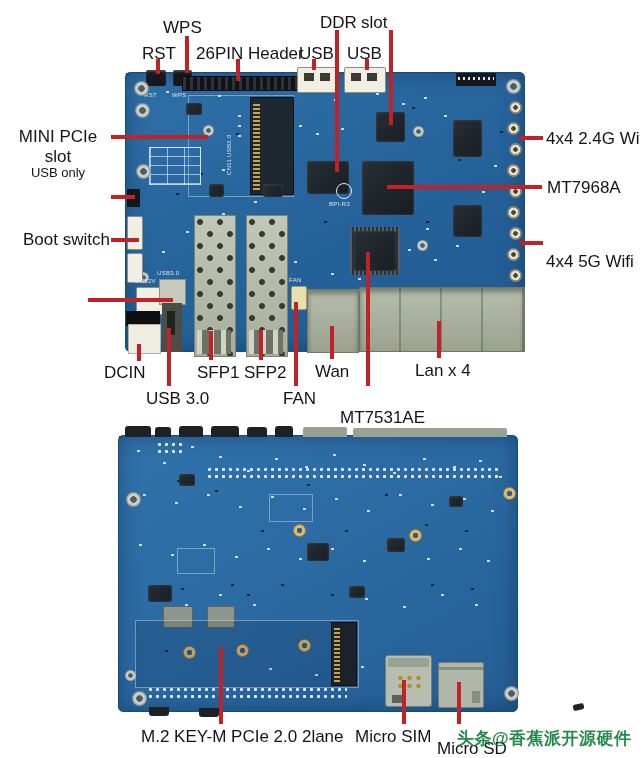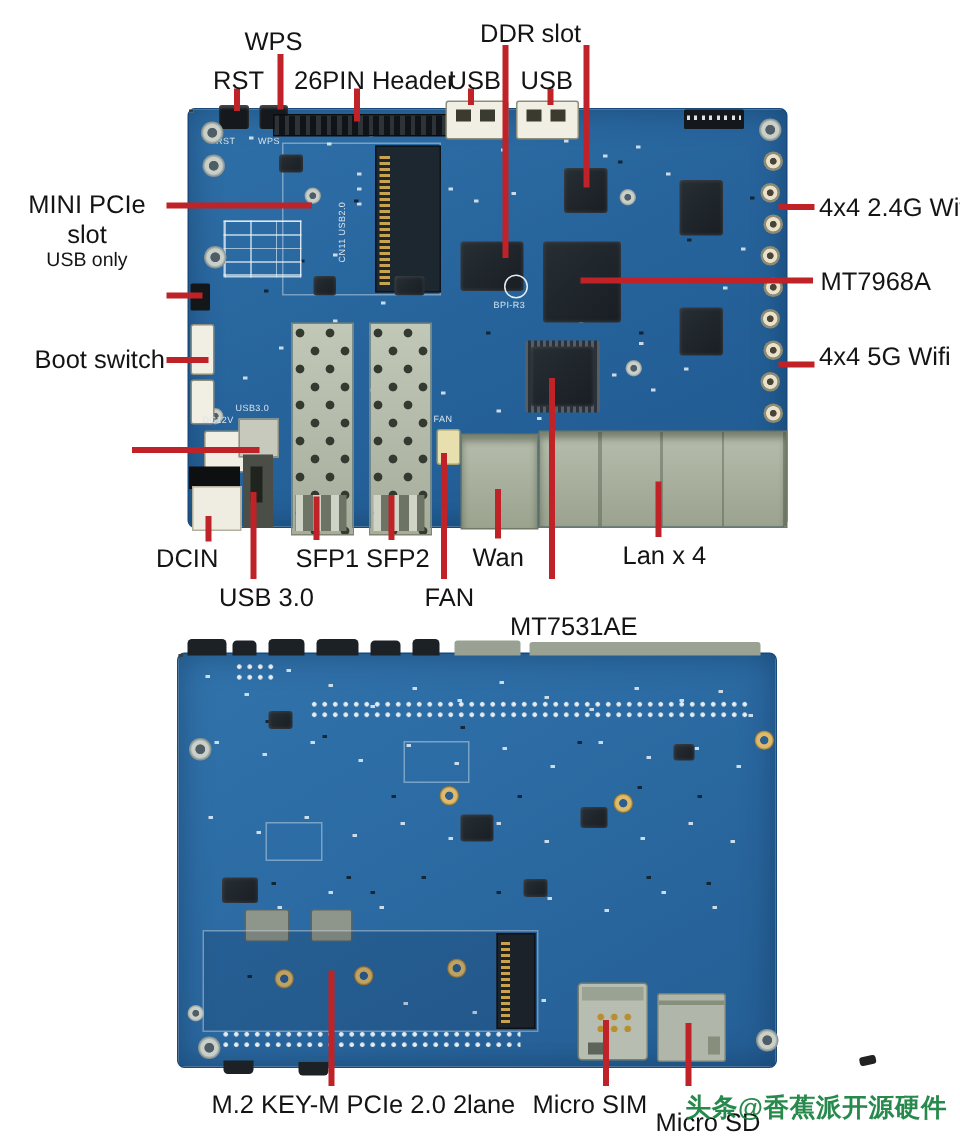--- a/index.html
+++ b/index.html
@@ -249,21 +249,21 @@
 
   <div class="lbl" style="left:142px;top:44px;">RST</div>
   <div class="lbl" style="left:163px;top:18px;">WPS</div>
   <div class="lbl" style="left:196px;top:44px;">26PIN Header</div>
   <div class="lbl" style="left:299px;top:44px;">USB</div>
   <div class="lbl" style="left:320px;top:13px;">DDR</div>
   <div class="lbl" style="left:347px;top:44px;">USB</div>
   <div class="lbl" style="left:361px;top:13px;">slot</div>
   <div class="lbl" style="left:546px;top:129px;">4x4 2.4G Wifi</div>
   <div class="lbl" style="left:547px;top:178px;">MT7968A</div>
-  <div class="lbl" style="left:546px;top:228px;">4x4 5G Wifi</div>
+  <div class="lbl" style="left:546px;top:252px;">4x4 5G Wifi</div>
   <div class="lbl center" style="left:6px;top:127px;width:104px;">
     <span style="display:block;">MINI PCIe slot</span>
     <span class="lbl small" style="position:static;display:block;">USB only</span>
   </div>
   <div class="lbl" style="left:23px;top:230px;">Boot switch</div>
   <div class="lbl" style="left:104px;top:363px;">DCIN</div>
   <div class="lbl" style="left:146px;top:389px;">USB 3.0</div>
   <div class="lbl" style="left:197px;top:363px;">SFP1</div>
   <div class="lbl" style="left:244px;top:363px;">SFP2</div>
   <div class="lbl" style="left:283px;top:389px;">FAN</div>

